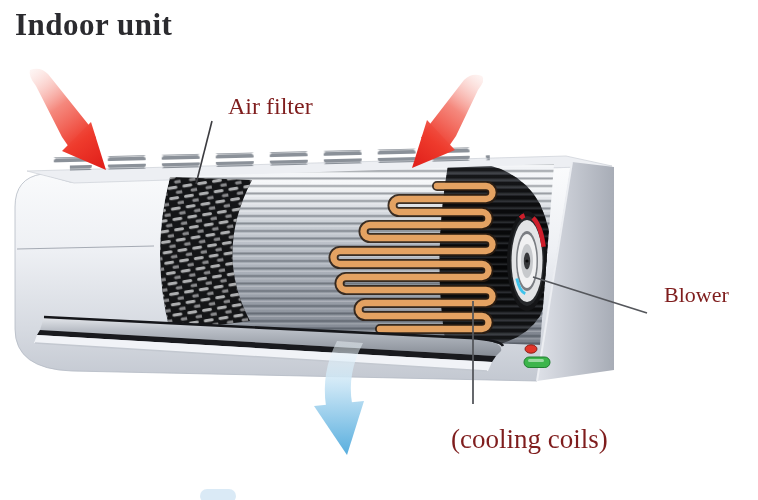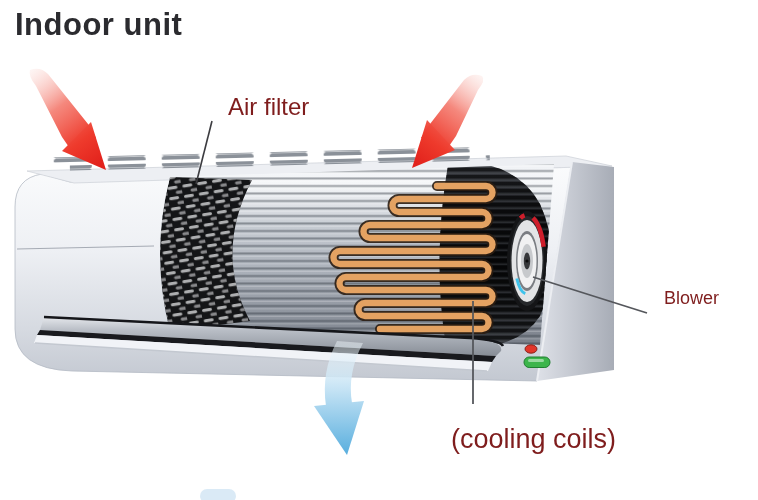--- a/index.html
+++ b/index.html
@@ -1,24 +1,24 @@
 <!DOCTYPE html>
 <html><head>
 <meta charset="utf-8">
 <style>
   html,body{margin:0;padding:0;background:#fff;}
   .stage{
     position:relative;width:758px;height:500px;overflow:hidden;background:#ffffff;
-    font-family:Liberation Sans, sans-serif;
+    font-family:Liberation Serif, serif;
   }
   .stage svg{position:absolute;left:0;top:0;}
   .lbl{position:absolute;color:#7f1d1d;white-space:nowrap;}
   .title{left:15px;top:7px;font-size:31px;font-weight:700;letter-spacing:.5px;color:#2b2b2f;}
   .air-filter{left:228px;top:93px;font-size:24px;}
-  .blower{left:664px;top:288px;font-size:18px;text-align:center;}
+  .blower{left:664px;top:282px;font-size:22px;text-align:center;}
   .evaporator{left:451px;top:420px;font-size:27px;line-height:38px;}
 </style>
 </head>
 <body>
 
 <div class="stage">
 
 <svg width="758" height="500" viewBox="0 0 758 500">
   <defs>
     <linearGradient id="bodyGrad" x1="0" y1="160" x2="0" y2="385" gradientUnits="userSpaceOnUse">

